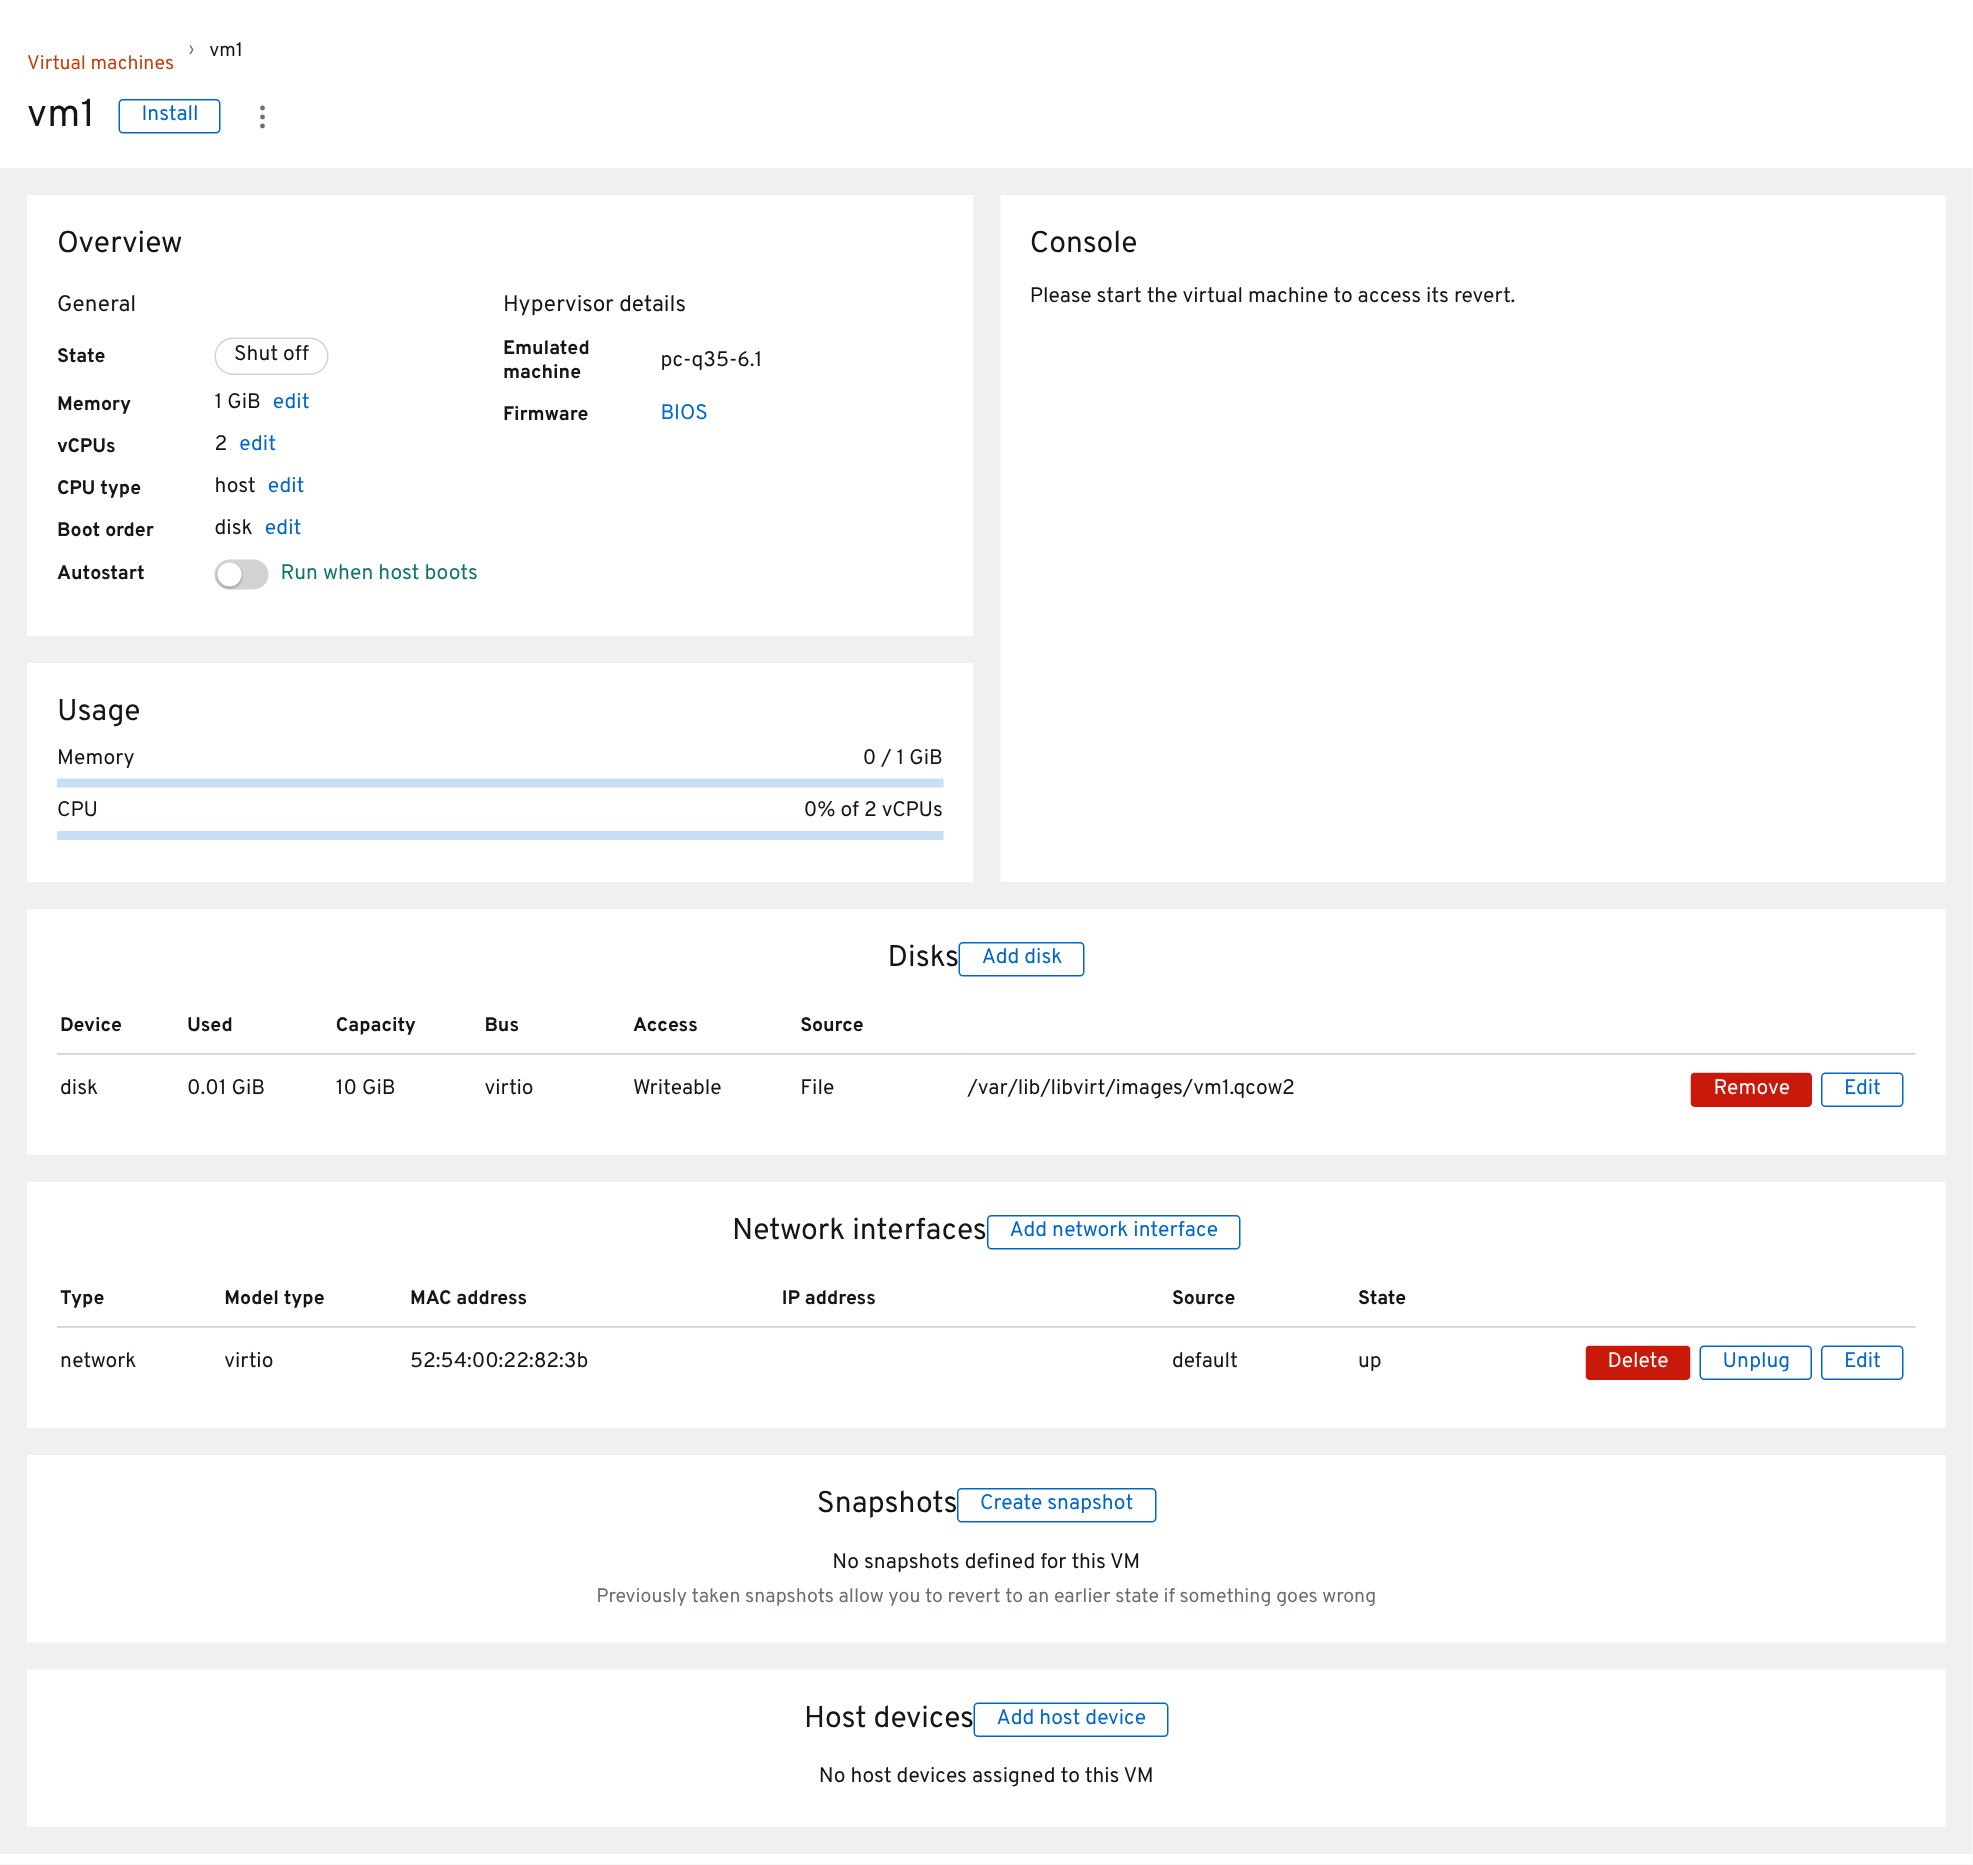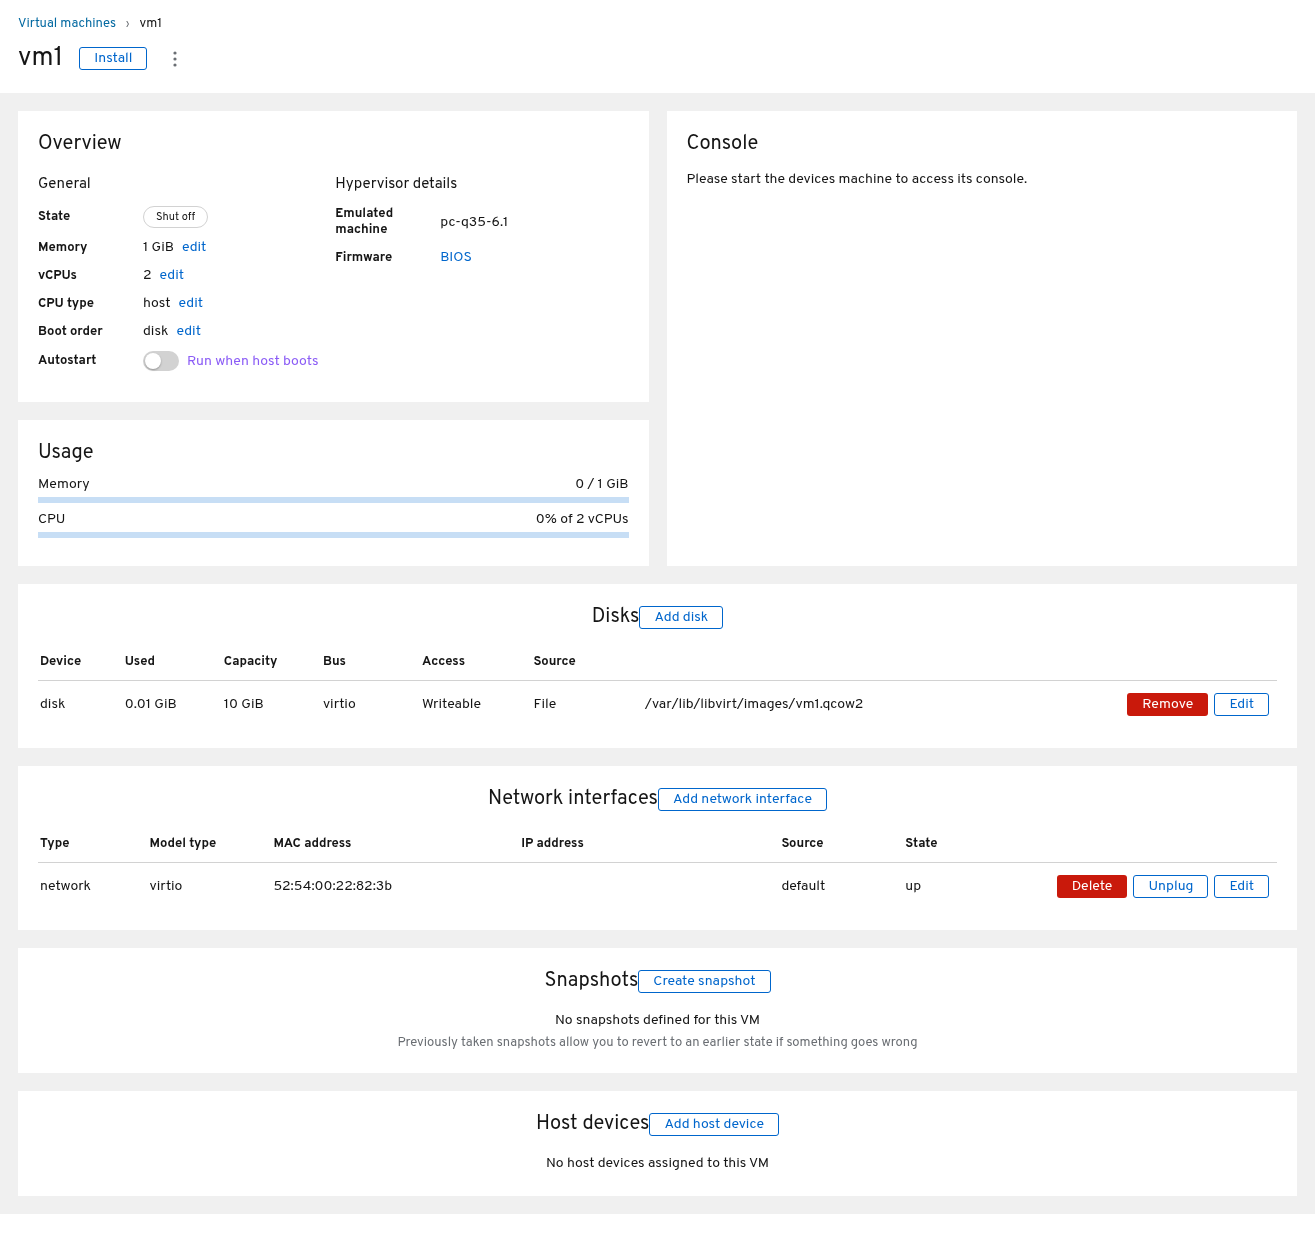--- a/index.html
+++ b/index.html
@@ -14,21 +14,21 @@
   padding: 16px 18px 18px 18px;
   background: #fff;
 }
 .breadcrumb {
   display: flex;
   align-items: center;
   gap: 10px;
   font-size: 13px;
   margin-bottom: 10px;
 }
-.breadcrumb a { color: #0369a1; text-decoration: none; }
+.breadcrumb a { color: #c2410c; text-decoration: none; margin-top: 19px; }
 .breadcrumb .sep { color: #6a6e73; font-size: 11px; }
 .breadcrumb .current { color: #151515; }
 .title-row {
   display: flex;
   align-items: center;
   gap: 16px;
 }
 .page-title {
   font-size: 26px;
   font-weight: 400;
@@ -107,21 +107,21 @@
 .kv-row .v {
   font-size: 14px;
   display: flex;
   align-items: center;
   gap: 8px;
 }
 .pill {
   border: 1px solid #d2d2d2;
   border-radius: 30px;
   padding: 3px 12px;
-  font-size: 11px;
+  font-size: 14px;
   display: inline-block;
 }
 .link { color: #0066cc; cursor: pointer; }
 .toggle {
   width: 36px;
   height: 20px;
   border-radius: 20px;
   background: #d2d2d2;
   position: relative;
   cursor: pointer;
@@ -131,21 +131,21 @@
   position: absolute;
   width: 16px;
   height: 16px;
   border-radius: 50%;
   background: #fff;
   top: 2px;
   left: 2px;
   box-shadow: 0 1px 2px rgba(0,0,0,0.3);
 }
 .toggle-label {
-  color: #8b5cf6;
+  color: #0f766e;
   font-size: 14px;
 }
 .usage-row {
   display: flex;
   justify-content: space-between;
   font-size: 14px;
   margin-bottom: 4px;
   margin-top: 8px;
 }
 .progress {
@@ -292,21 +292,21 @@
       <div class="usage-row">
         <span>CPU</span>
         <span>0% of 2 vCPUs</span>
       </div>
       <div class="progress"></div>
     </div>
   </div>
 
   <div class="card">
     <h2 class="card-title" style="margin-bottom:14px">Console</h2>
-    <p>Please start the devices machine to access its console.</p>
+    <p>Please start the virtual machine to access its revert.</p>
   </div>
 
   <div class="card full">
     <div class="card-header">
       <h2 class="card-title">Disks</h2>
       <button class="btn btn-secondary">Add disk</button>
     </div>
     <table>
       <thead>
         <tr>

